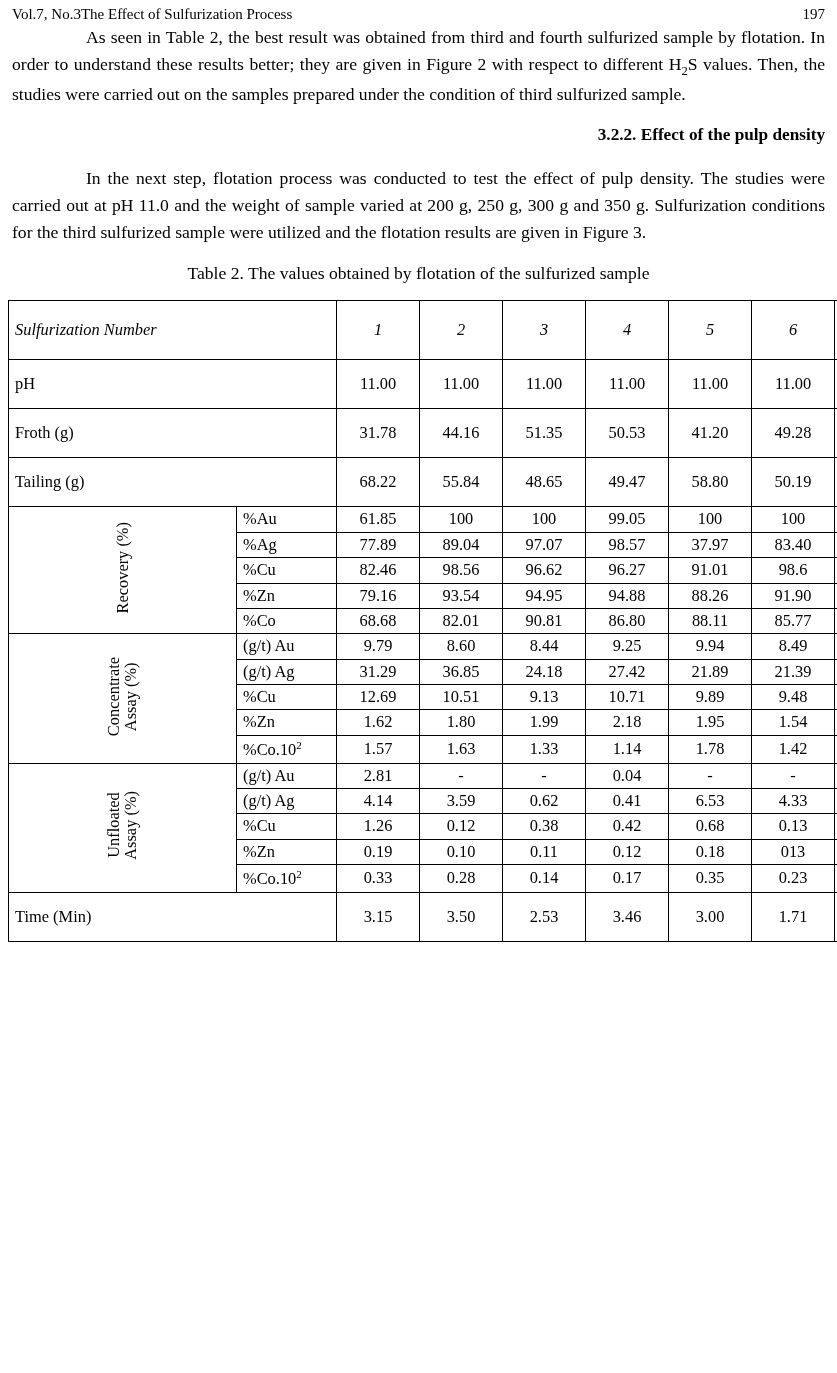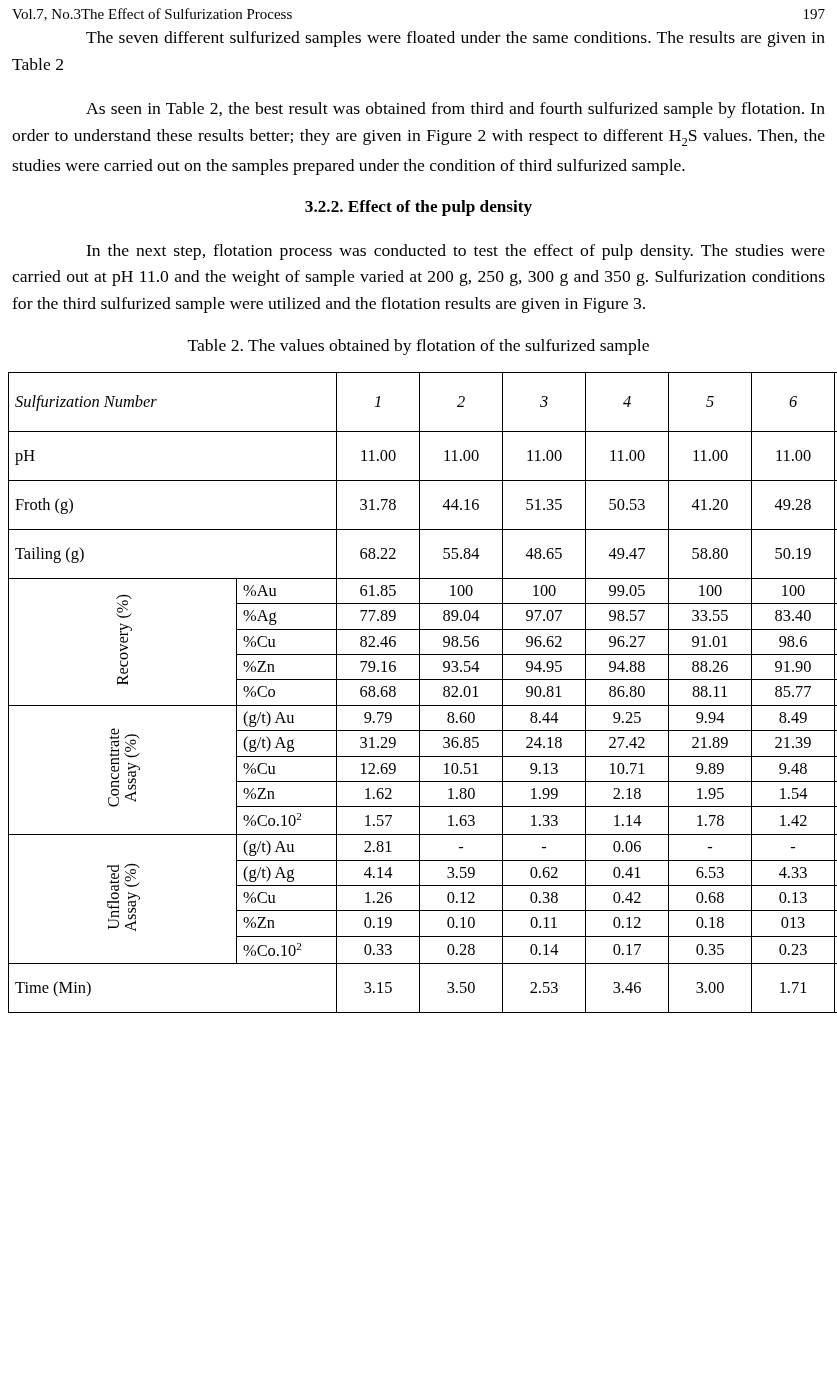--- a/index.html
+++ b/index.html
@@ -47,21 +47,21 @@
     text-align: justify;
     text-indent: 74px;
     margin: 0 0 18px 0;
     hyphens: none;
   }
   p.para.tight { }
   h3.section-head {
     font-size: 17.2px;
     font-weight: bold;
     margin: 0 0 20px 0;
-    text-align: center;
+    text-align: right;
   }
   p.table-caption {
     font-size: 17.6px;
     margin: 15px 0 16px 0;
     text-align: center;
     text-indent: 0;
   }
   sub { font-size: 0.72em; vertical-align: sub; }
   sup { font-size: 0.68em; vertical-align: super; }
 
@@ -118,21 +118,20 @@
 <div class="page">
 
   <div class="running-head">
     <span class="rh-left">Vol.7, No.3</span>
     <span class="rh-mid">The Effect of Sulfurization Process</span>
     <span class="rh-right">197</span>
   </div>
 
   <div class="body-block">
 
-    <p class="para">The seven different sulfurized samples were floated under the same conditions. The results are given in Table 2</p>
 
     <p class="para"><span>As seen in Table 2, the best result was obtained from third and fourth sulfurized sample by flotation. In order to understand these results better; they are given in Figure 2 with respect to different H</span><sub>2</sub><span>S values. Then, the studies were carried out on the samples prepared under the condition of third sulfurized sample.</span></p>
 
     <h3 class="section-head">3.2.2. Effect of the pulp density</h3>
 
     <p class="para tight">In the next step, flotation process was conducted to test the effect of pulp density. The studies were carried out at pH 11.0 and the weight of sample varied at 200 g, 250 g, 300 g and 350 g. Sulfurization conditions for the third sulfurized sample were utilized and the flotation results are given in Figure 3.</p>
 
     <p class="table-caption">Table 2. The values obtained by flotation of the sulfurized sample</p>
 
   </div>
@@ -200,21 +199,21 @@
           <td class="val">100</td>
           <td class="val">100</td>
           <td class="val">72,20</td>
         </tr>
         <tr>
           <td class="rowlabel">%Ag</td>
           <td class="val">77.89</td>
           <td class="val">89.04</td>
           <td class="val">97.07</td>
           <td class="val">98.57</td>
-          <td class="val">33.55</td>
+          <td class="val">37.97</td>
           <td class="val">83.40</td>
           <td class="val">71.11</td>
         </tr>
         <tr>
           <td class="rowlabel">%Cu</td>
           <td class="val">82.46</td>
           <td class="val">98.56</td>
           <td class="val">96.62</td>
           <td class="val">96.27</td>
           <td class="val">91.01</td>
@@ -293,21 +292,21 @@
           <td class="val">1.42</td>
           <td class="val">1.54</td>
         </tr>
         <tr>
           <td class="grouplabel" rowspan="5"><span class="vert">Unfloated
 Assay (%)</span></td>
           <td class="rowlabel">(g/t) Au</td>
           <td class="val">2.81</td>
           <td class="val">-</td>
           <td class="val">-</td>
-          <td class="val">0.06</td>
+          <td class="val">0.04</td>
           <td class="val">-</td>
           <td class="val">-</td>
           <td class="val">2.33</td>
         </tr>
         <tr>
           <td class="rowlabel">(g/t) Ag</td>
           <td class="val">4.14</td>
           <td class="val">3.59</td>
           <td class="val">0.62</td>
           <td class="val">0.41</td>

